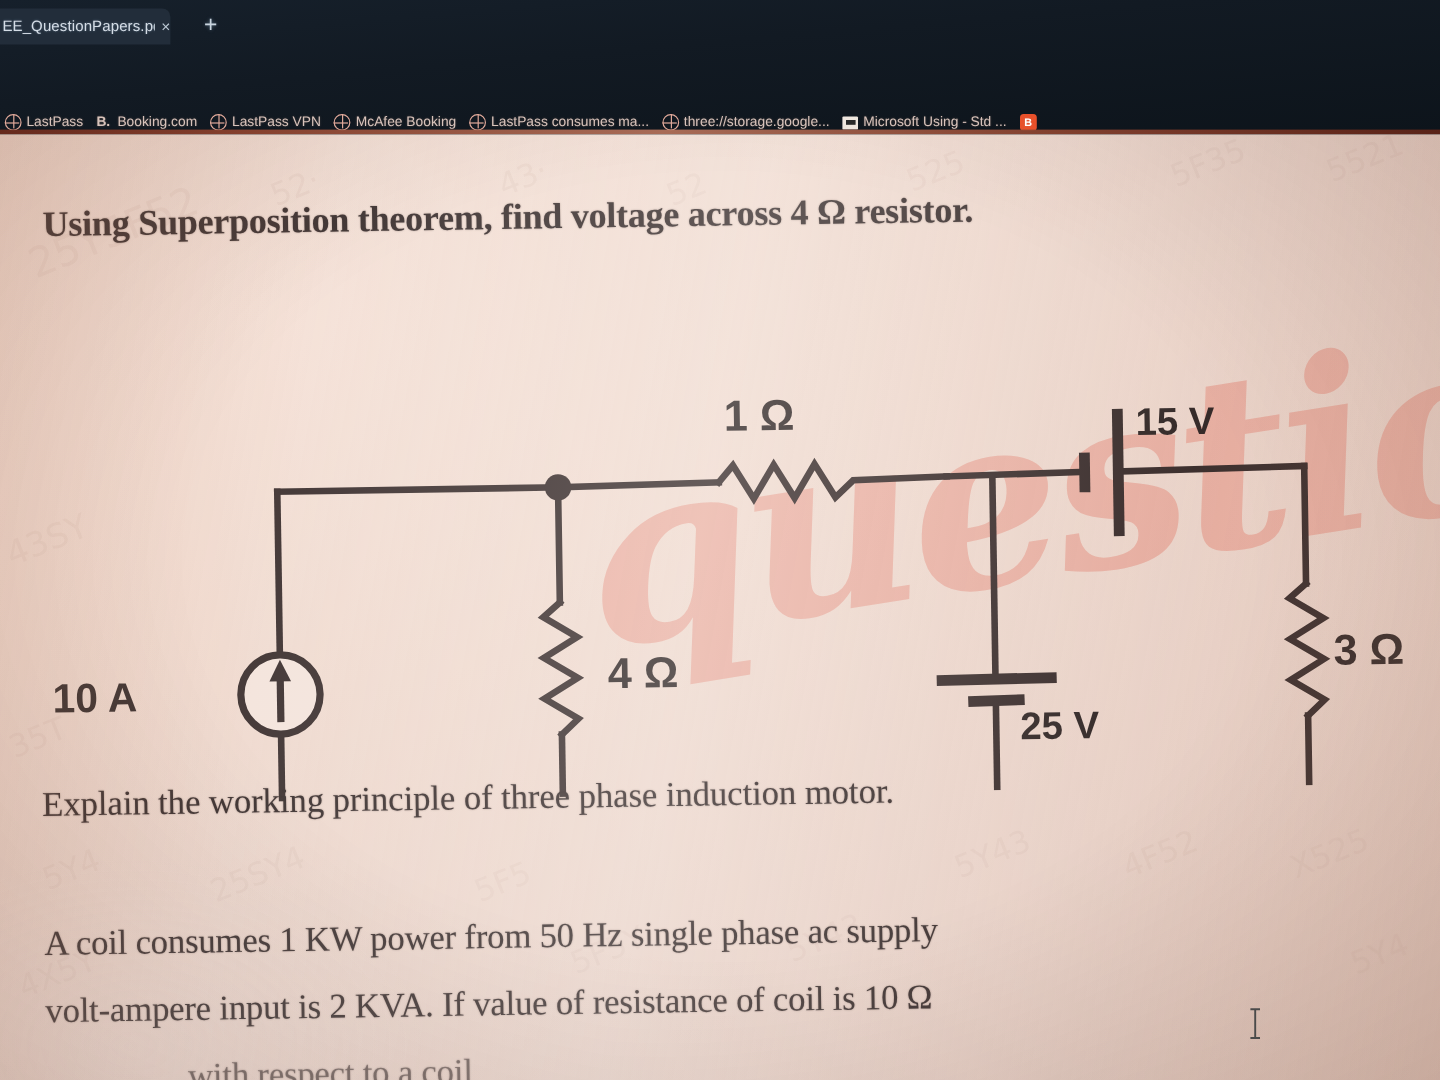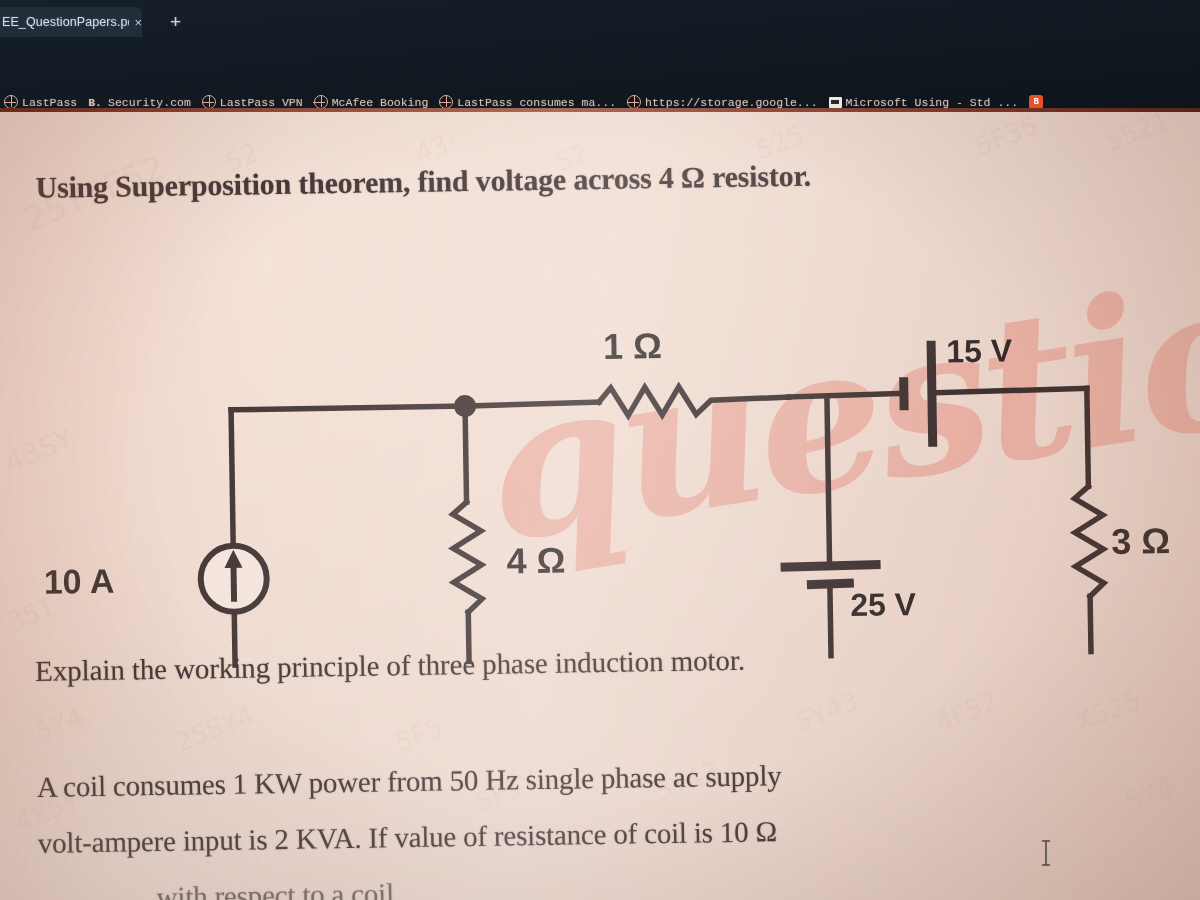--- a/index.html
+++ b/index.html
@@ -44,21 +44,21 @@
 
   
   #address-row{
     position:absolute;left:0;top:56px;width:1200px;height:28px;
     display:flex;align-items:center;
   }
 
   
   #bookmark-bar{
     position:absolute;left:0;top:92px;width:1200px;height:20px;
-    display:flex;align-items:center;gap:0px;font-family:Liberation Mono, monospace;
+    display:flex;align-items:center;gap:0px;
   }
   .bm{
     display:flex;align-items:center;height:20px;white-space:nowrap;
     color:#d8c3bb;font-size:11.5px;margin-right:11px;
     text-shadow:0 0 2px rgba(190,150,130,.35);
   }
   .bm-label{margin-left:4px;}
   .globe{
     width:12px;height:12px;border-radius:50%;
     border:1.3px solid #e0a99a;position:relative;flex:0 0 auto;
@@ -188,37 +188,37 @@
     
   </div>
 
   <div id="bookmark-bar">
     <div class="bm" style="margin-left:4px;">
       <span class="globe"></span>
       <span class="bm-label">LastPass</span>
     </div>
     <div class="bm">
       <span class="bm-letter">B.</span>
-      <span class="bm-label">Security.com</span>
+      <span class="bm-label">Booking.com</span>
     </div>
     <div class="bm">
       <span class="globe"></span>
       <span class="bm-label">LastPass VPN</span>
     </div>
     <div class="bm">
       <span class="globe"></span>
       <span class="bm-label">McAfee Booking</span>
     </div>
     <div class="bm">
       <span class="globe"></span>
       <span class="bm-label">LastPass consumes ma...</span>
     </div>
     <div class="bm">
       <span class="globe"></span>
-      <span class="bm-label">https://storage.google...</span>
+      <span class="bm-label">three://storage.google...</span>
     </div>
     <div class="bm">
       <span class="word-ico">
           <i></i>
         </span>
       <span class="bm-label">Microsoft Using - Std ...</span>
     </div>
     <div class="bm">
       <span class="blogger-ico">B</span>
     </div>

